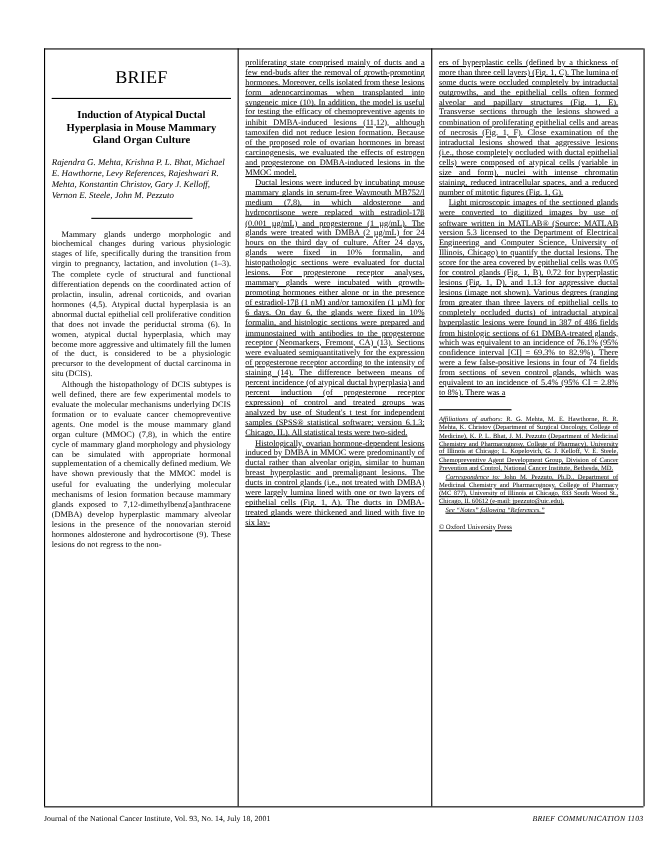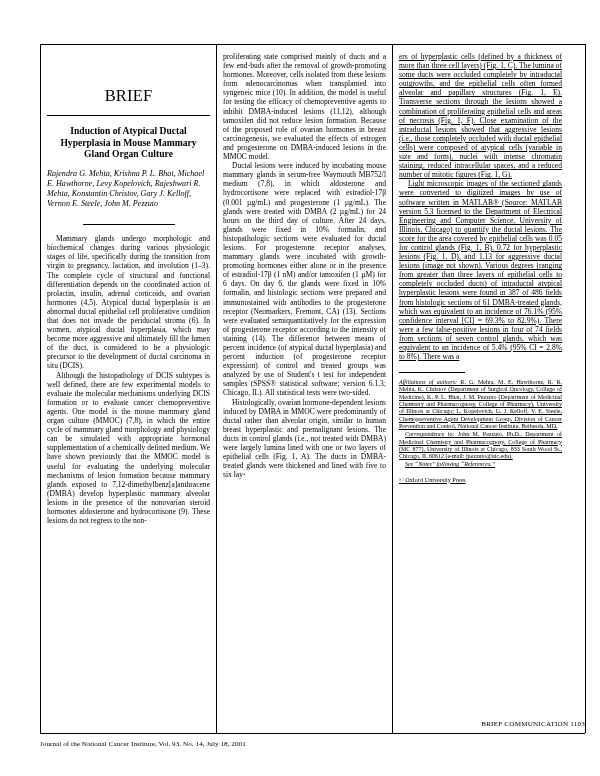--- a/index.html
+++ b/index.html
@@ -55,22 +55,22 @@
   
   .col {
     position: absolute;
     top: 52px;
     width: 163px;
     text-align: justify;
     font-size: 7.55px;
     line-height: 9.1px;
     hyphens: none;
   }
-  #col1 { left: 47px; margin-top: 26px; }
-  #col2 { left: 223px; }
+  #col1 { left: 47px; }
+  #col2 { left: 223px; text-decoration: underline; }
   #col3 { left: 399px; text-decoration: underline; }
 
   
   .masthead {
     text-align: center;
     font-size: 16.5px;
     line-height: 19px;
     letter-spacing: 0.01em;
     margin: 8px 0 0 0;
     font-family: "Liberation Serif", serif;
@@ -132,43 +132,44 @@
     position: absolute;
     left: 40px;
     top: 740px;
     font-size: 7.1px;
     letter-spacing: 0.01em;
     text-align: center;
   }
   .footer-right {
     position: absolute;
     right: 15px;
-    top: 720px;
+    top: 740px;
     font-size: 7.1px;
     letter-spacing: 0.03em;
+    font-style: italic;
   }
 </style>
 </head>
 <body>
 
 <div id="page">
 
   <div class="rule-top"></div>
   <div class="rule-bottom"></div>
   <div class="col-divider" id="div-left"></div>
   <div class="col-divider" id="div-1"></div>
   <div class="col-divider" id="div-2"></div>
   <div class="col-divider" id="div-right"></div>
 
   <div class="col" id="col1">
     <div class="masthead">BRIEF</div>
     <div class="masthead-rule"></div>
 
     <div class="article-title">Induction of Atypical Ductal Hyperplasia in Mouse Mammary Gland Organ Culture</div>
-    <div class="authors">Rajendra G. Mehta, Krishna P. L. Bhat, Michael E. Hawthorne, Levy Kopelovich, Rajeshwari R. Mehta, Konstantin Christov, Gary J. Kelloff, Vernon E. Steele, John M. Pezzuto</div>
+    <div class="authors">Rajendra G. Mehta, Krishna P. L. Bhat, Michael E. Hawthorne, Levy References, Rajeshwari R. Mehta, Konstantin Christov, Gary J. Kelloff, Vernon E. Steele, John M. Pezzuto</div>
 
     <div class="short-rule"></div>
 
     <p class="body first">Mammary glands undergo morphologic and biochemical changes during various physiologic stages of life, specifically during the transition from virgin to pregnancy, lactation, and involution (1–3). The complete cycle of structural and functional differentiation depends on the coordinated action of prolactin, insulin, adrenal corticoids, and ovarian hormones (4,5). Atypical ductal hyperplasia is an abnormal ductal epithelial cell proliferative condition that does not invade the periductal stroma (6). In women, atypical ductal hyperplasia, which may become more aggressive and ultimately fill the lumen of the duct, is considered to be a physiologic precursor to the development of ductal carcinoma in situ (DCIS).</p>
     <p class="body">Although the histopathology of DCIS subtypes is well defined, there are few experimental models to evaluate the molecular mechanisms underlying DCIS formation or to evaluate cancer chemopreventive agents. One model is the mouse mammary gland organ culture (MMOC) (7,8), in which the entire cycle of mammary gland morphology and physiology can be simulated with appropriate hormonal supplementation of a chemically defined medium. We have shown previously that the MMOC model is useful for evaluating the underlying molecular mechanisms of lesion formation because mammary glands exposed to 7,12-dimethylbenz[a]anthracene (DMBA) develop hyperplastic mammary alveolar lesions in the presence of the nonovarian steroid hormones aldosterone and hydrocortisone (9). These lesions do not regress to the non-</p>
   </div>
 
   <div class="col" id="col2">
     <p class="body cont">proliferating state comprised mainly of ducts and a few end-buds after the removal of growth-promoting hormones. Moreover, cells isolated from these lesions form adenocarcinomas when transplanted into syngeneic mice (10). In addition, the model is useful for testing the efficacy of chemopreventive agents to inhibit DMBA-induced lesions (11,12), although tamoxifen did not reduce lesion formation. Because of the proposed role of ovarian hormones in breast carcinogenesis, we evaluated the effects of estrogen and progesterone on DMBA-induced lesions in the MMOC model.</p>
     <p class="body">Ductal lesions were induced by incubating mouse mammary glands in serum-free Waymouth MB752/l medium (7,8), in which aldosterone and hydrocortisone were replaced with estradiol-17β (0.001 µg/mL) and progesterone (1 µg/mL). The glands were treated with DMBA (2 µg/mL) for 24 hours on the third day of culture. After 24 days, glands were fixed in 10% formalin, and histopathologic sections were evaluated for ductal lesions. For progesterone receptor analyses, mammary glands were incubated with growth-promoting hormones either alone or in the presence of estradiol-17β (1 nM) and/or tamoxifen (1 µM) for 6 days. On day 6, the glands were fixed in 10% formalin, and histologic sections were prepared and immunostained with antibodies to the progesterone receptor (Neomarkers, Fremont, CA) (13). Sections were evaluated semiquantitatively for the expression of progesterone receptor according to the intensity of staining (14). The difference between means of percent incidence (of atypical ductal hyperplasia) and percent induction (of progesterone receptor expression) of control and treated groups was analyzed by use of Student's t test for independent samples (SPSS® statistical software; version 6.1.3; Chicago, IL). All statistical tests were two-sided.</p>

